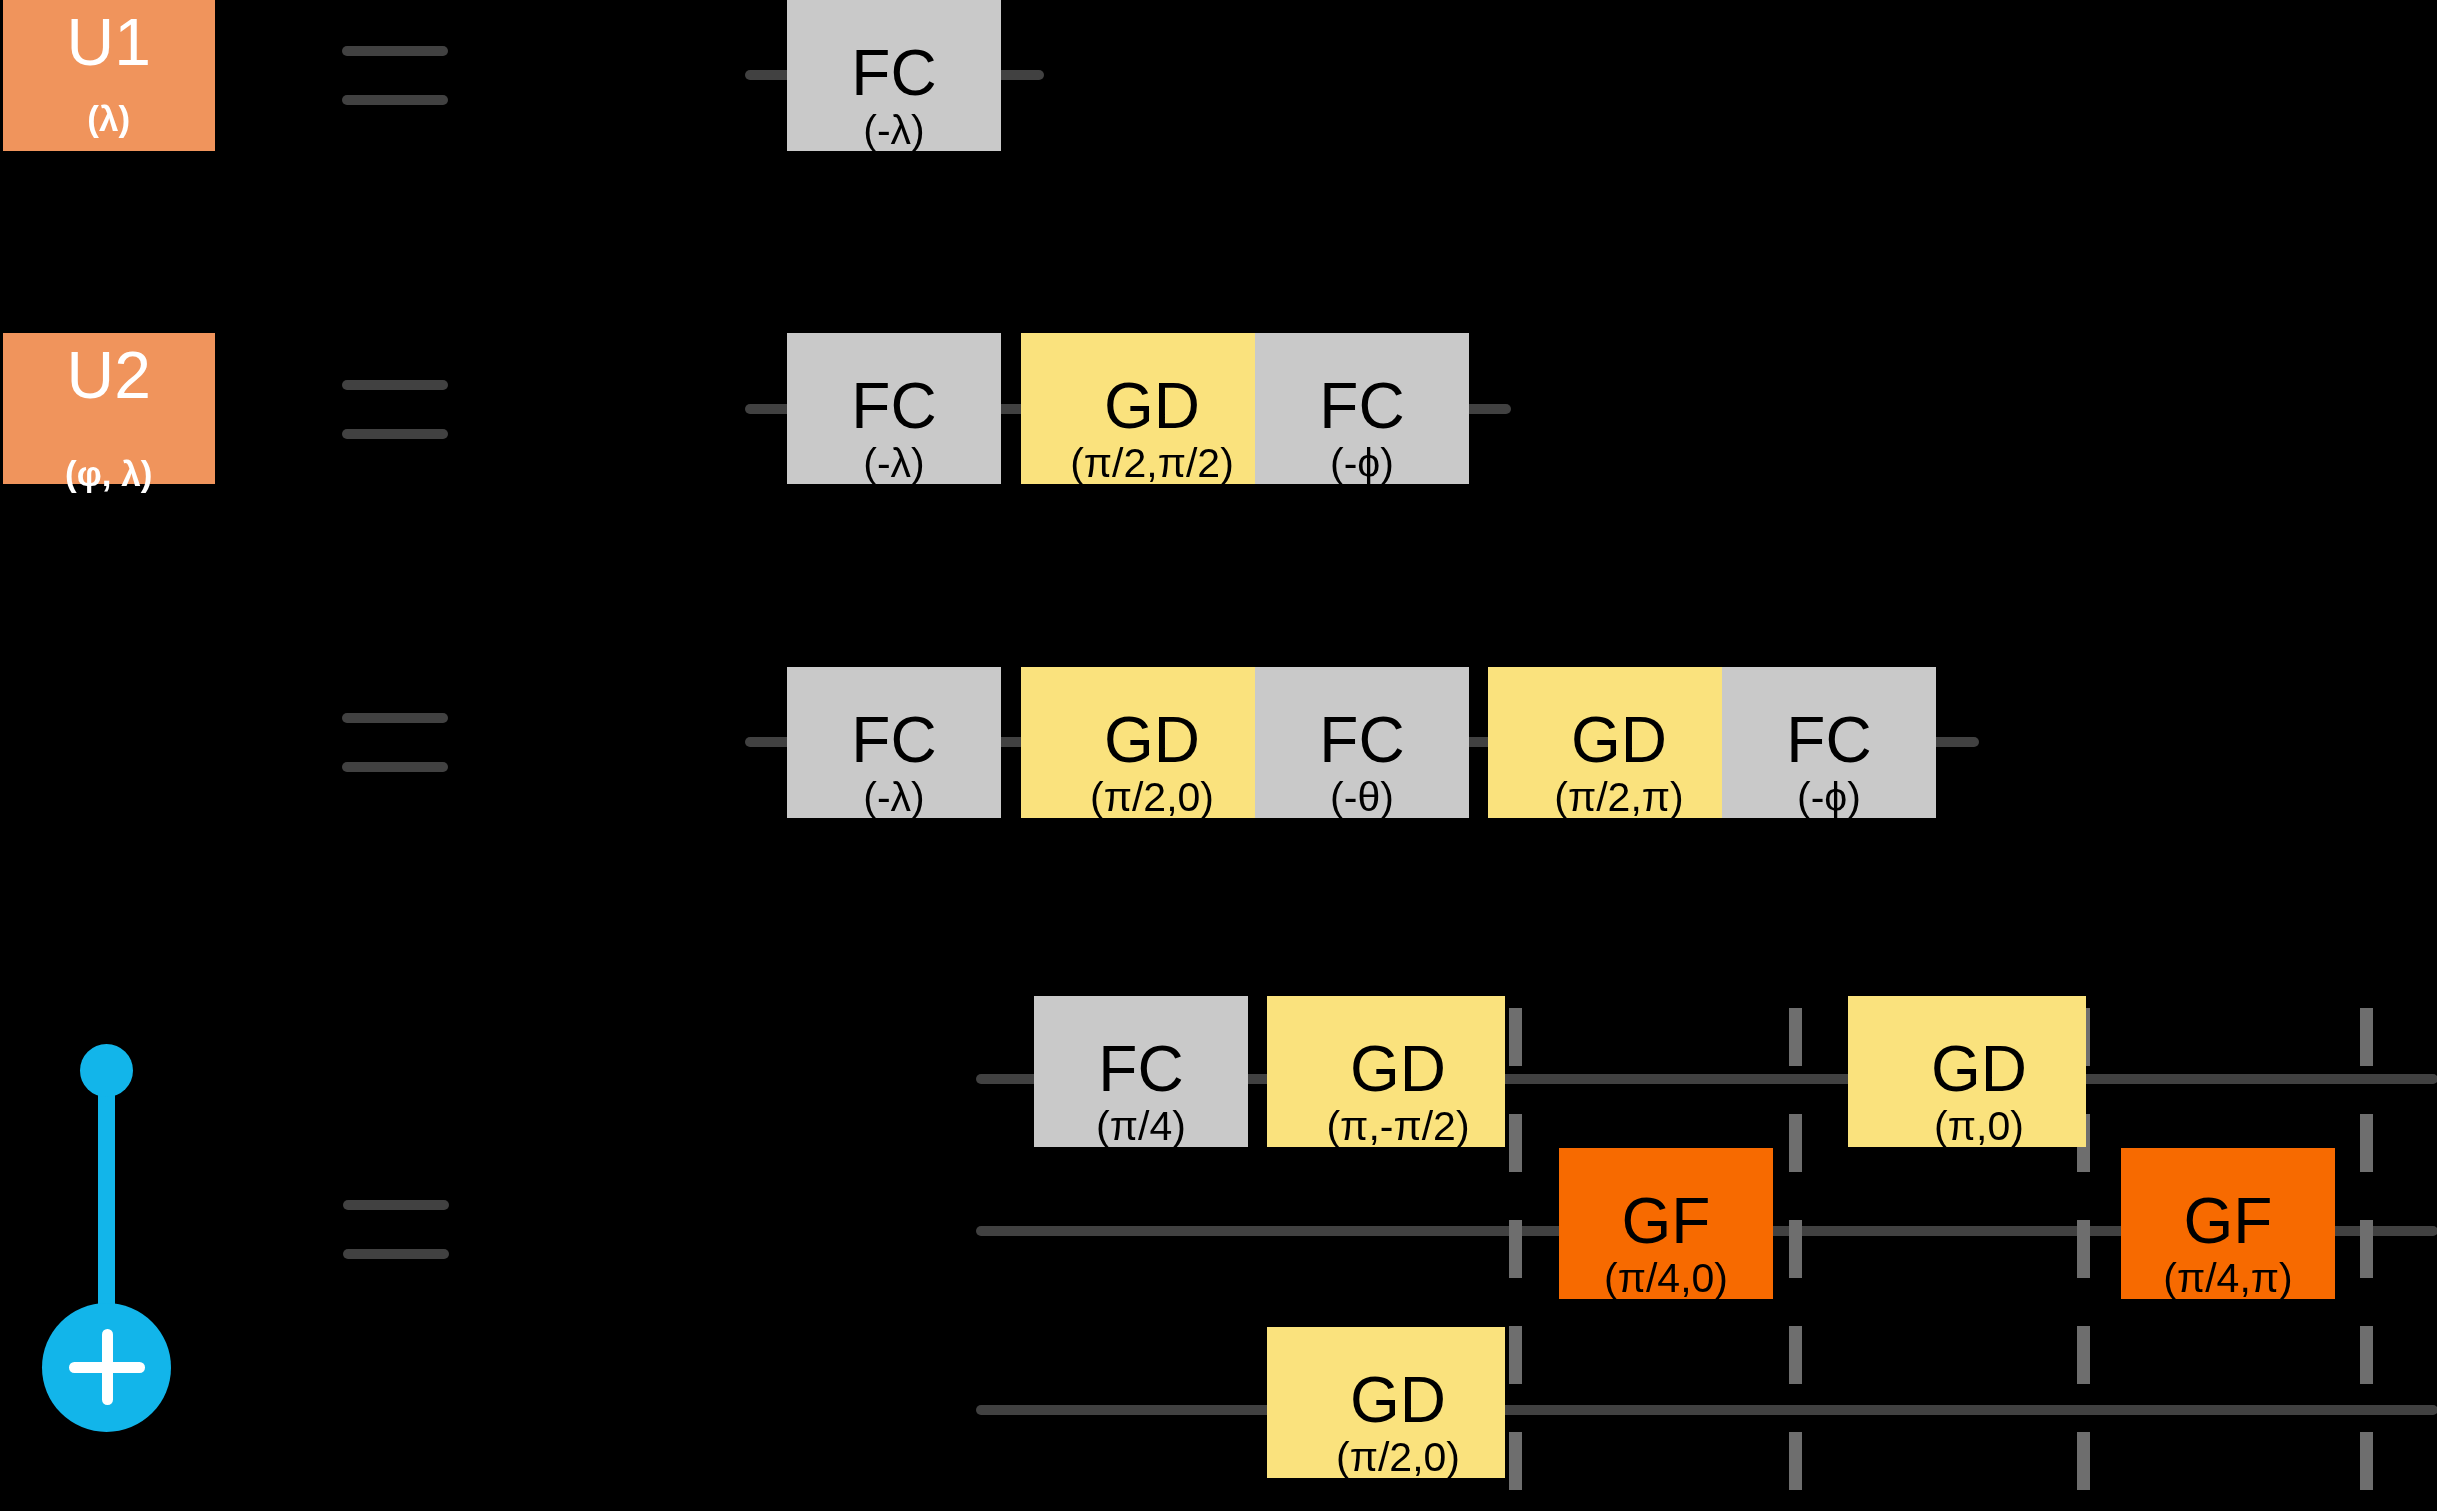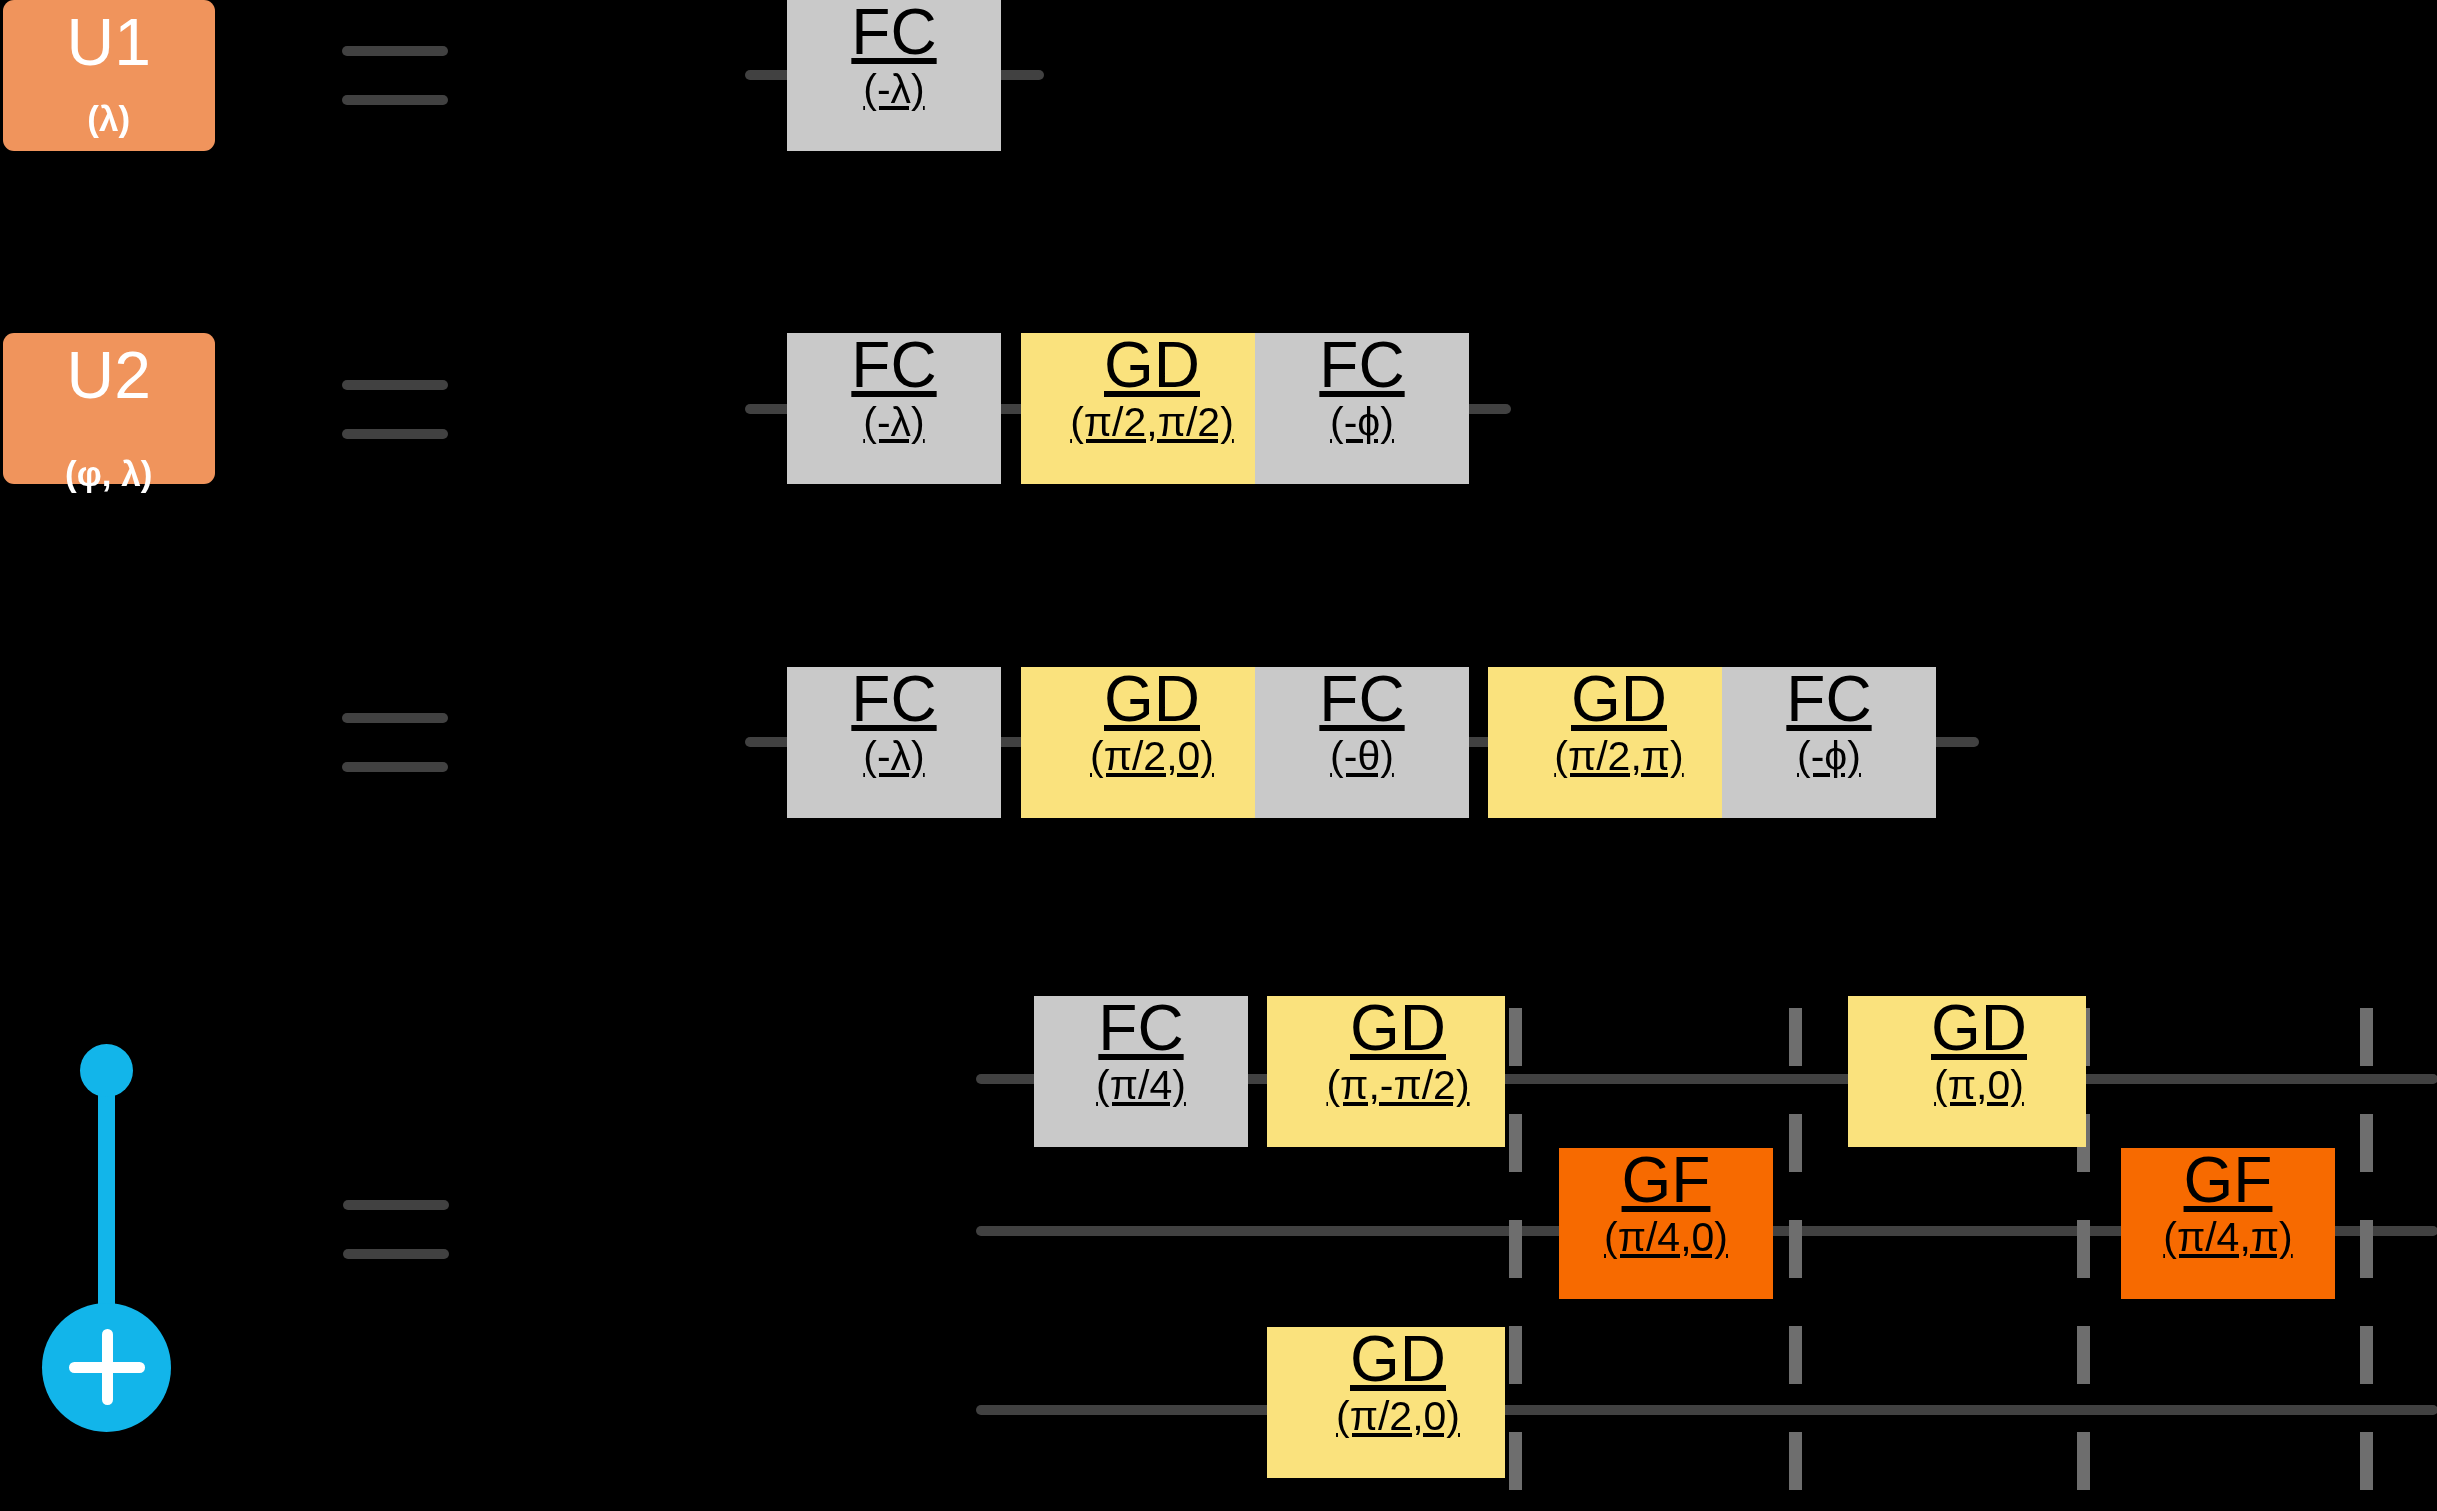--- a/index.html
+++ b/index.html
@@ -8,33 +8,33 @@
     --gate-text:#000000; --u-text:#FFFFFF;
   }
   html,body{margin:0;padding:0;background:#000;}
   .stage{
     position:relative;width:2438px;height:1512px;background:var(--background);
     overflow:hidden;font-family:"Liberation Sans",sans-serif;
   }
   
   .gate{
     position:absolute;width:214px;height:151px;color:var(--gate-text);
-    display:flex;flex-direction:column;align-items:center;justify-content:flex-start;
-    text-align:center;gap:5.3px;text-decoration:underline;
+    display:flex;flex-direction:column;align-items:center;justify-content:flex-end;
+    text-align:center;gap:5.3px;
   }
   .gate .g-name{font-size:64px;line-height:1.0;}
   .gate .g-param{font-size:41px;line-height:1.0;}
   .fc{background:var(--fc-box);}
   .gd{background:var(--gd-box);padding-left:24px;}
   .gf{background:var(--gf-box);}
   
   .ubox{
     position:absolute;width:212px;height:151px;background:var(--u-box);color:var(--u-text);
     display:flex;flex-direction:column;align-items:center;justify-content:space-between;
-    box-sizing:border-box;padding:9.3px 0 14.6px;text-align:center;border-radius:11px;
+    box-sizing:border-box;padding:9.3px 0 14.6px;text-align:center;
   }
   .ubox .u-label{font-size:66px;line-height:1.0;}
   .ubox .u-params{font-size:35px;font-weight:bold;line-height:1.0;}
   
   .wire{position:absolute;height:10px;background:var(--wire);border-radius:5.3px;}
   .equals{position:absolute;width:106px;height:59px;}
   .equals i{position:absolute;left:0;top:0;width:106px;height:10px;border-radius:5.3px;background:var(--wire);}
   .equals i:nth-child(2){top:49px;}
   
   .dashline{

